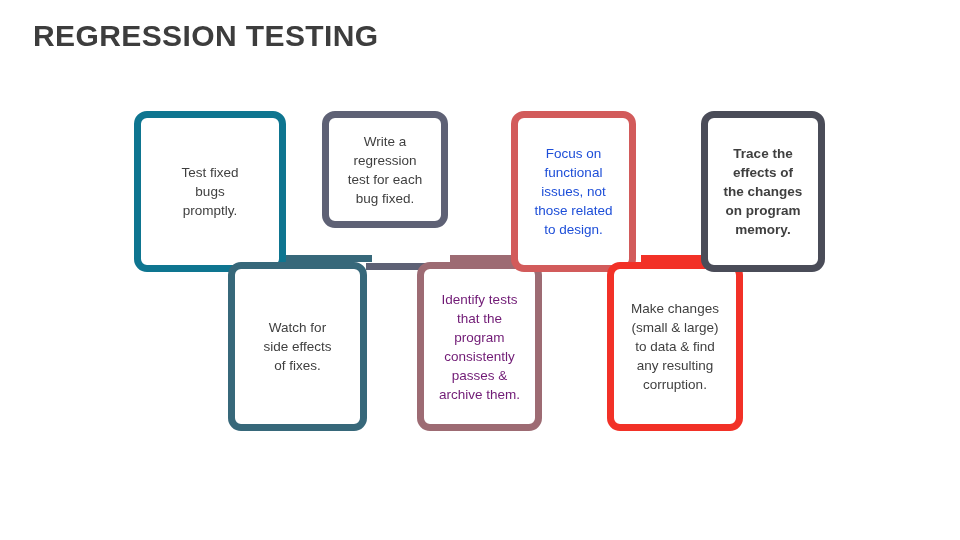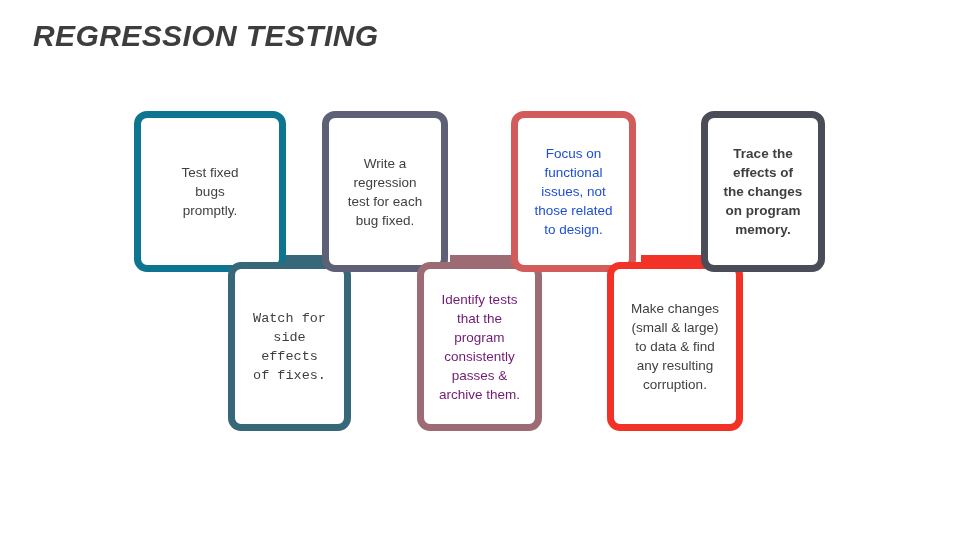--- a/index.html
+++ b/index.html
@@ -24,21 +24,20 @@
 
   #page-title {
     position: absolute;
     left: 33px;
     top: 19px;
     font-size: 30px;
     font-weight: bold;
     letter-spacing: 0.4px;
     color: #3d3d3d;
     white-space: nowrap;
-    font-style: italic;
   }
 
   
   #diagram {
     position: absolute;
     left: 0;
     top: 0;
     width: 960px;
     height: 540px;
   }
@@ -86,27 +85,27 @@
     <div class="connector" style="left: 450px; top: 255px; width: 108px; background: rgb(157, 107, 115);"></div>
     <div class="connector" style="left: 553px; top: 263px; width: 102px; background: rgb(210, 91, 91);"></div>
     <div class="connector" style="left: 641px; top: 255px; width: 106px; background: rgb(242, 49, 39);"></div>
 
     <div class="card" style="left: 134px; top: 111px; width: 152px; height: 161px; border-color: rgb(14, 117, 144);">
       <span class="card-text" style="color: rgb(63, 63, 63);">Test fixed
 bugs
 promptly.</span>
     </div>
 
-    <div class="card" style="left: 228px; top: 262px; width: 123px; height: 169px; border-color: rgb(55, 104, 122); font-family: Liberation Mono, monospace;">
+    <div class="card" style="left: 228px; top: 262px; width: 139px; height: 169px; border-color: rgb(55, 104, 122);">
       <span class="card-text" style="color: rgb(63, 63, 63);">Watch for
 side effects
 of fixes.</span>
     </div>
 
-    <div class="card" style="left: 322px; top: 111px; width: 126px; height: 161px; border-color: rgb(94, 97, 117);">
+    <div class="card" style="left: 322px; top: 111px; width: 126px; height: 117px; border-color: rgb(94, 97, 117);">
       <span class="card-text" style="color: rgb(63, 63, 63);">Write a
 regression
 test for each
 bug fixed.</span>
     </div>
 
     <div class="card" style="left: 417px; top: 262px; width: 125px; height: 169px; border-color: rgb(157, 107, 115);">
       <span class="card-text" style="color: #701a75;">Identify tests
 that the
 program

